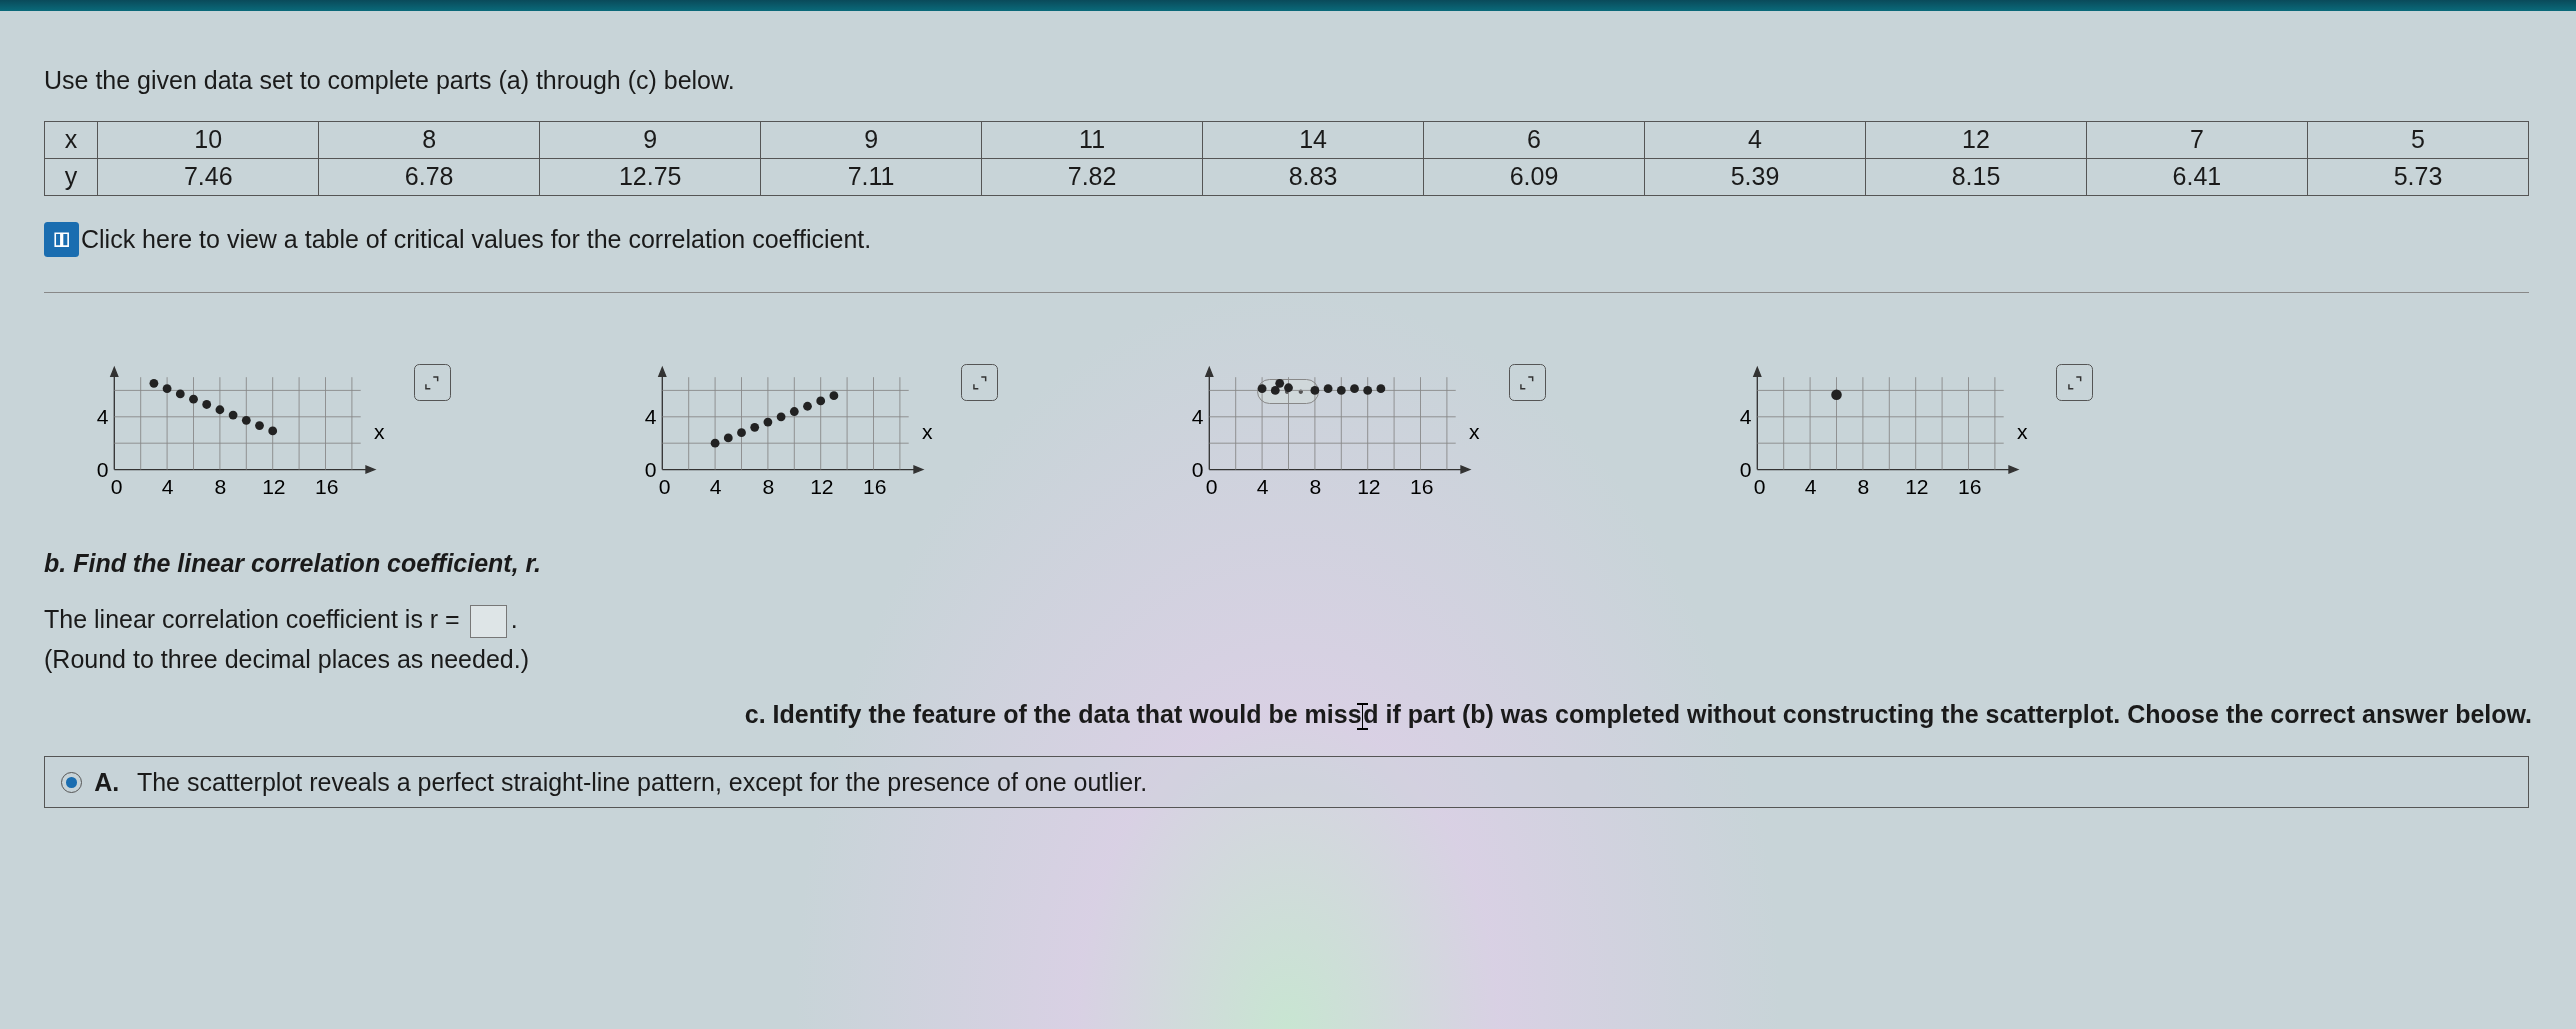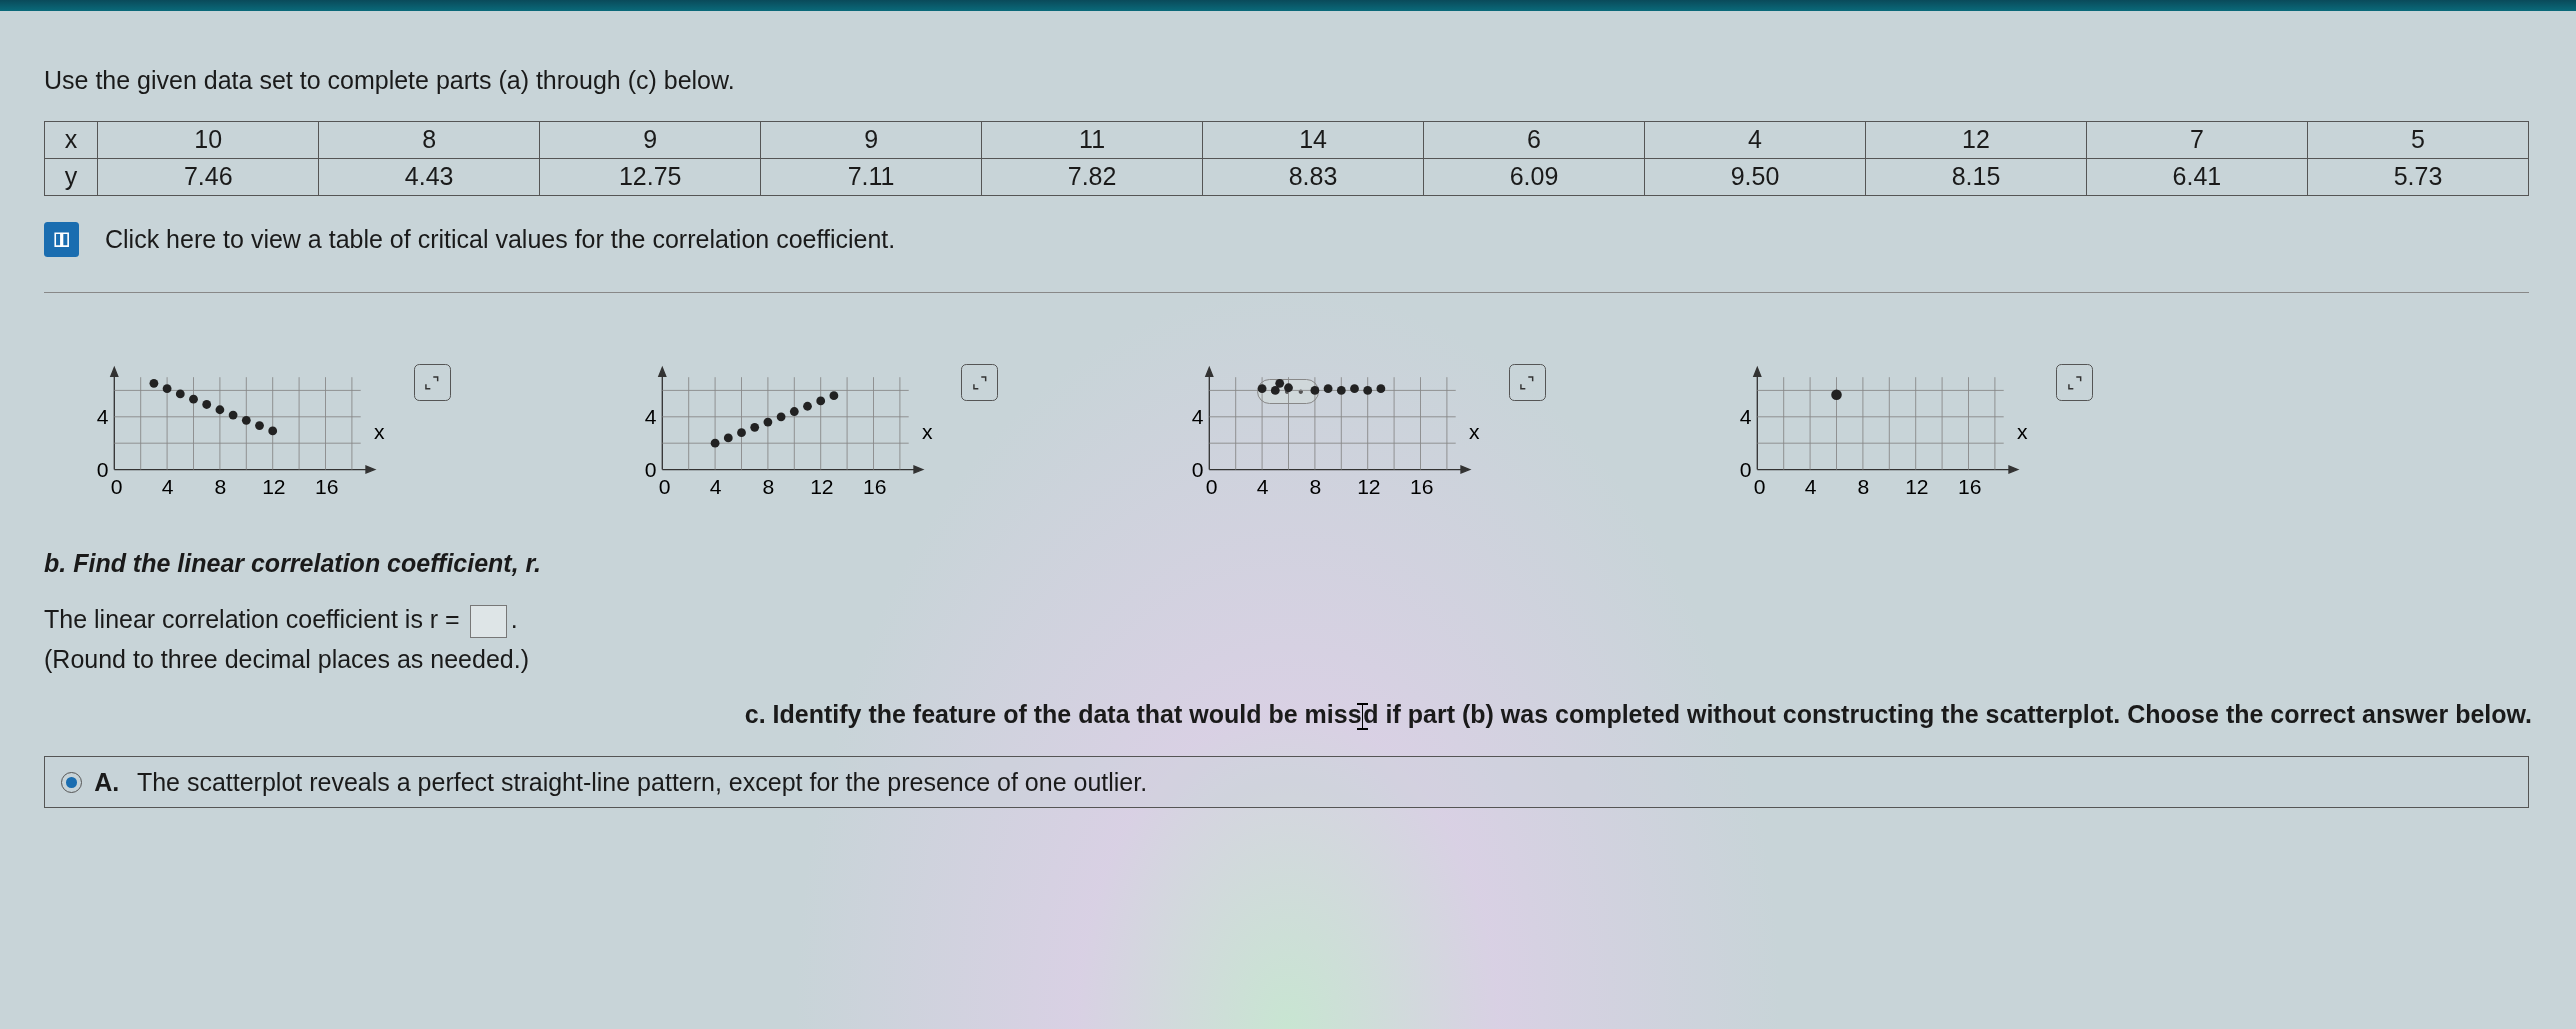--- a/index.html
+++ b/index.html
@@ -27,21 +27,21 @@
     margin-bottom: 26.4px;
   }
   table.data td, table.data th {
     border: 1.8px solid #555;
     text-align: center;
     padding: 3.5px 8.8px;
     font-weight: normal;
   }
   table.data th { width: 53px; }
   table.data td { width: 220px; }
-  .link-row { display: flex; align-items: center; gap: 26px; margin-bottom: 35px; }
+  .link-row { display: flex; align-items: center; gap: 2px; margin-bottom: 35px; }
   .book-icon {
     width: 35px; height: 35px;
     background: #1a6db0;
     border-radius: 3.5px;
     display: inline-flex; align-items:center; justify-content:center;
     color:#fff; font-size:17.6px;
   }
   hr.sep { border:none; border-top:1.8px solid #888; margin: 0 0 26.4px 0; width:2485px;}
   .pill {
     position:absolute; left:50%; transform:translateX(-50%);
@@ -111,27 +111,27 @@
       <td>14</td>
       <td>6</td>
       <td>4</td>
       <td>12</td>
       <td>7</td>
       <td>5</td>
     </tr>
     <tr>
       <th>y</th>
       <td>7.46</td>
-      <td>4.43</td>
+      <td>6.78</td>
       <td>12.75</td>
       <td>7.11</td>
       <td>7.82</td>
       <td>8.83</td>
       <td>6.09</td>
-      <td>9.50</td>
+      <td>5.39</td>
       <td>8.15</td>
       <td>6.41</td>
       <td>5.73</td>
     </tr>
   </tbody>
     </table>
 
   <div class="link-row">
     <span class="book-icon">
       <svg width="19.4" height="19.4" viewBox="0 0 24 24" fill="none" stroke="#fff" stroke-width="2">

